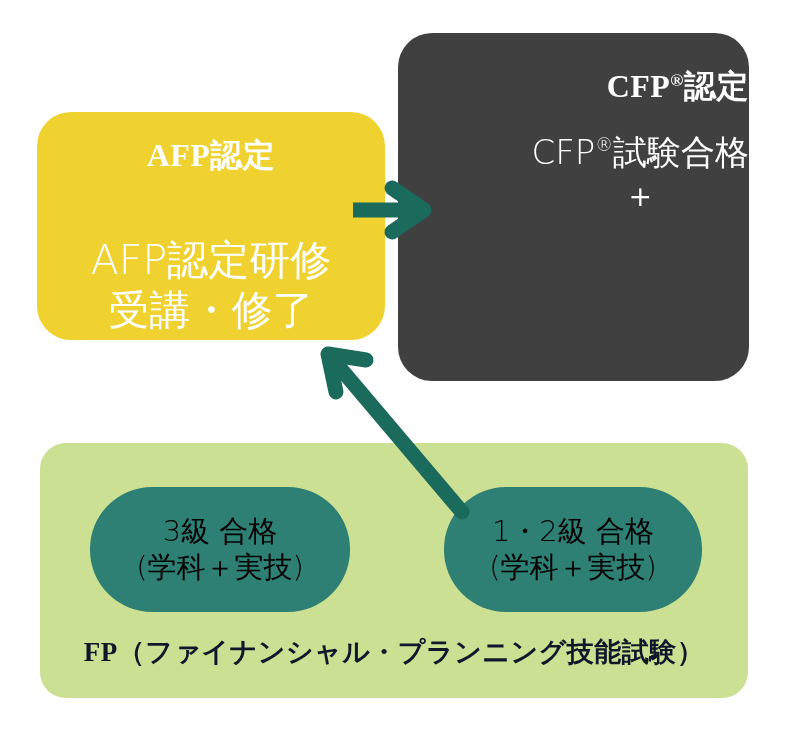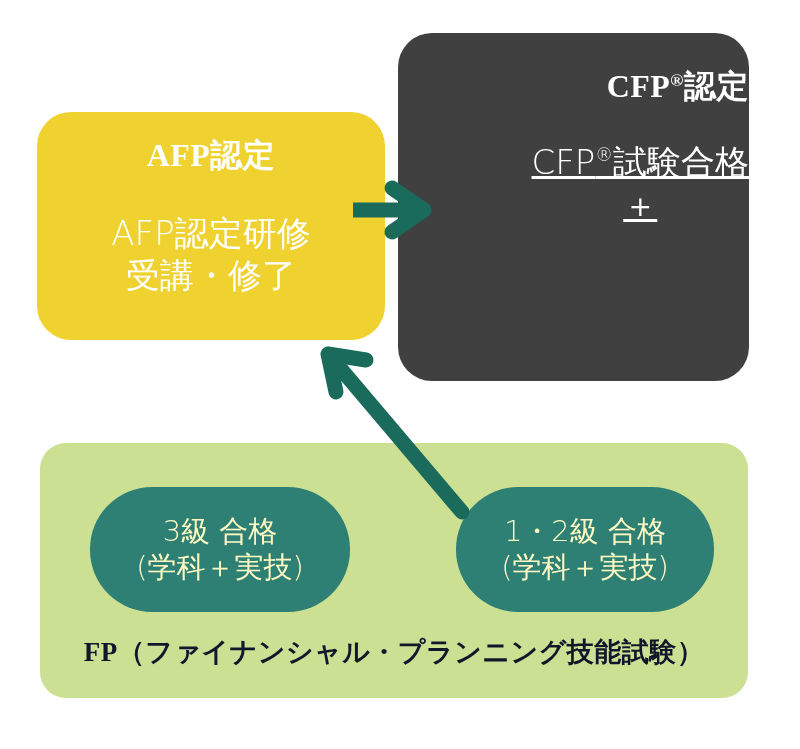--- a/index.html
+++ b/index.html
@@ -32,36 +32,37 @@
 
   
   .afp-box {
     left: 37px;
     top: 112px;
     width: 348px;
     height: 228px;
     background: #EFD230;
     border-radius: 34px;
     padding-top: 26px;
+    gap: 37px;
   }
   .afp-title {
     font-family: "Liberation Serif", "DejaVu Serif", serif;
     font-weight: bold;
     font-size: 32px;
     line-height: 1.1;
     color: #ffffff;
     letter-spacing: 0.5px;
     text-align: center;
     margin: 0;
   }
   .afp-body {
-    margin-top: 40px;
+    margin-top: 25px;
     font-family: "DejaVu Sans", "Liberation Sans", sans-serif;
     font-weight: 300;
-    font-size: 34px;
+    font-size: 41px;
     line-height: 1.22;
     color: #ffffff;
     text-align: center;
     white-space: pre-line;
   }
 
   
   .cfp-box {
     left: 398px;
     top: 33px;
@@ -80,28 +81,27 @@
     color: #ffffff;
     letter-spacing: 0.5px;
     text-align: center;
     margin: 0;
   }
   .cfp-title .reg {
     font-size: 0.55em;
     vertical-align: 0.62em;
   }
   .cfp-body {
-    margin-top: 36px;
+    margin-top: 26px;
     font-family: "DejaVu Sans", "Liberation Sans", sans-serif;
     font-weight: 300;
     font-size: 34px;
     line-height: 1.3;
     color: #ffffff;
     text-align: center;
-    text-decoration: underline;
   }
   .cfp-body .reg {
     font-size: 0.52em;
     vertical-align: 0.75em;
   }
   .cfp-plus {
     font-size: 34px;
     line-height: 1.25;
   }
 
@@ -123,31 +123,31 @@
   }
   .pill {
     position: absolute;
     box-sizing: border-box;
     background: #2E7F74;
     border-radius: 62px;
     display: flex;
     flex-direction: column;
     align-items: center;
     justify-content: center;
-    color: #fef9c3;
+    color: #000000;
     font-family: "DejaVu Sans", "Liberation Sans", sans-serif;
     font-weight: 300;
     font-size: 29px;
     line-height: 1.22;
     text-align: center;
     white-space: pre-line;
     height: 125px;
   }
   .pill-left  { left: 50px;  width: 260px; }
-  .pill-right { left: 416px; width: 258px; }
+  .pill-right { left: 404px; width: 258px; }
 
   .fp-caption {
     position: absolute;
     left: 0;
     bottom: 28px;
     width: 100%;
     text-align: center;
     font-family: "Liberation Serif", "DejaVu Serif", serif;
     font-weight: bold;
     font-size: 27px;

